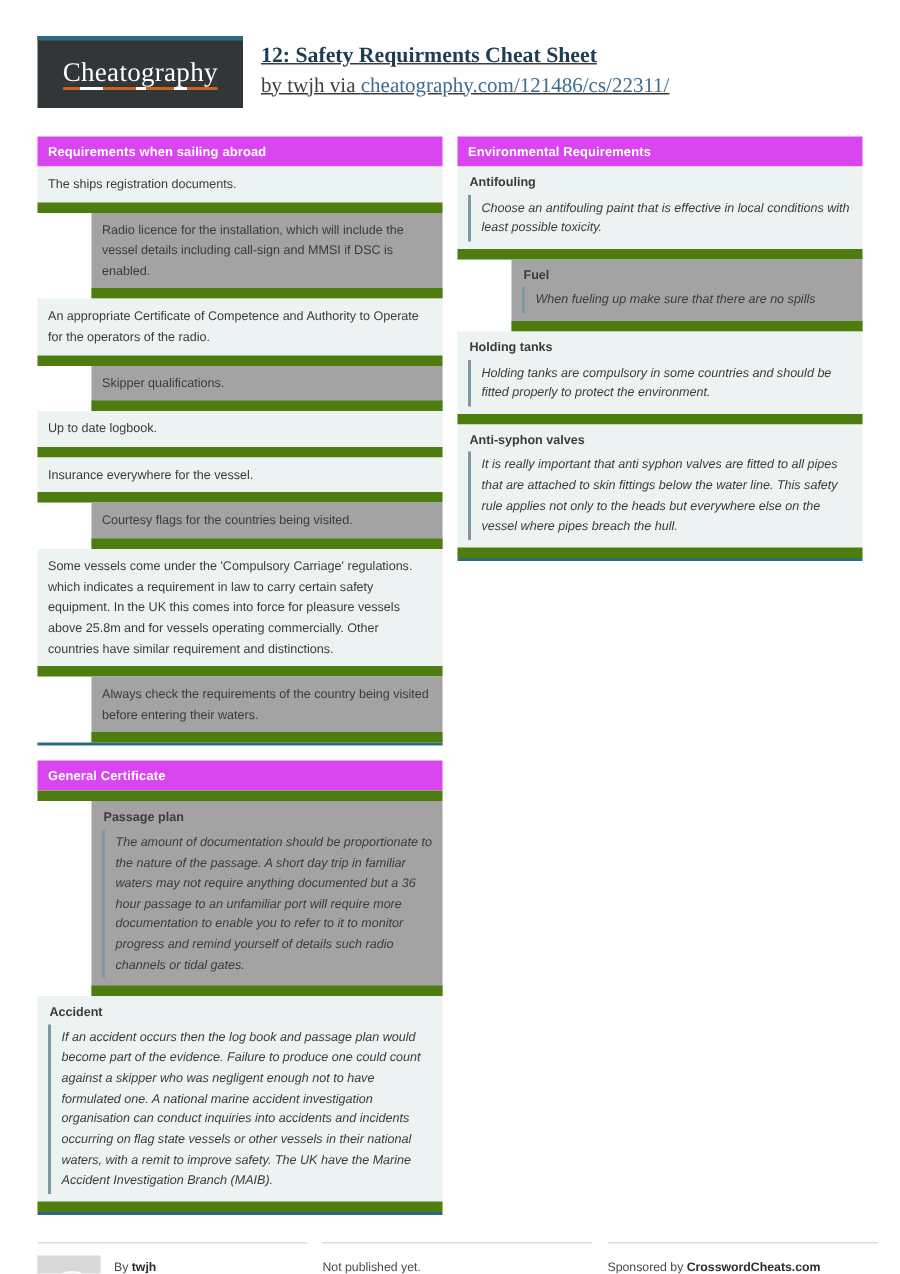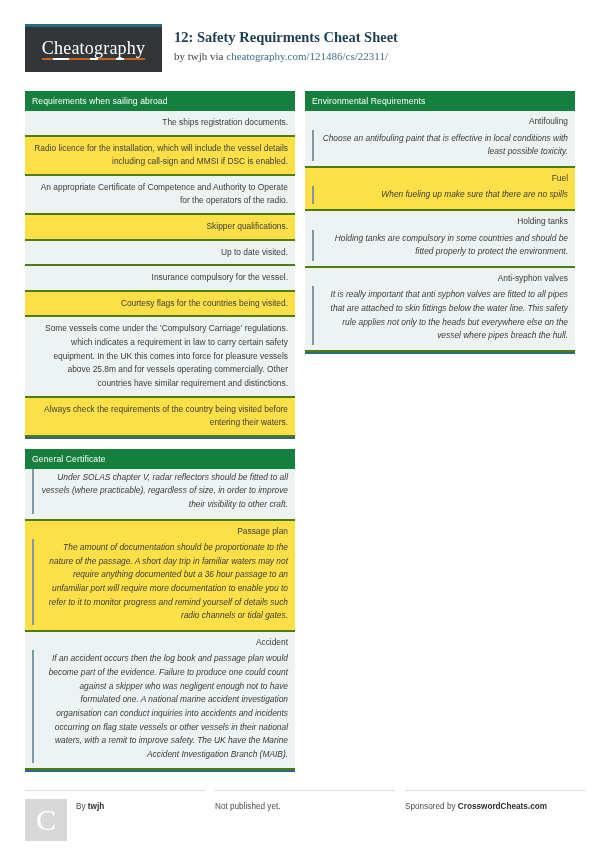--- a/index.html
+++ b/index.html
@@ -11,21 +11,21 @@
     overflow:hidden;
   }
   .page{
     position:relative;
     width:600px;height:849px;
     box-sizing:border-box;
     padding:0 25px;
   }
 
   
-  .header{display:flex;align-items:flex-start;padding-top:24px;height:58px;}
+  .header{display:flex;align-items:flex-start;padding-top:24px;height:58px;text-decoration:underline;}
   .logo-box{
     width:137px;height:48px;background:#333638;
     border-top:3px solid #2a6b80;
     box-sizing:border-box;
     display:flex;align-items:center;justify-content:center;
     flex:0 0 auto;
   }
   .logo-text{
     font-family:"Liberation Serif", serif;
     font-size:18px;color:#ffffff;letter-spacing:.2px;
@@ -39,55 +39,54 @@
       #ffffff 47% 54%, #c9621f 54% 72%, #ffffff 72% 80%, #c9621f 80% 100%);
   }
   .title-wrap{padding-left:12px;padding-top:4px;}
   .sheet-title{
     font-family:"Liberation Serif", serif;
     font-size:14.5px;color:#1d3d52;font-weight:bold;
     line-height:1.35;margin:0;
   }
   .sheet-sub{
     font-family:"Liberation Serif", serif;
-    font-size:11px;color:#3f3f3f;margin:1px 0 0 0;line-height:1.35;
+    font-size:14px;color:#3f3f3f;margin:1px 0 0 0;line-height:1.35;
   }
   .sheet-sub a{color:#3d6d8c;text-decoration:none;}
 
   
   .columns{display:flex;gap:10px;margin-top:9px;align-items:flex-start;}
   .col{width:270px;flex:0 0 270px;}
 
   .card{
     border-bottom:2px solid #2a6b80;
     margin-bottom:10px;
     background:#ffffff;
   }
   .card-head{
-    background:#15803d;
+    background:#d946ef;
     color:#ffffff;
-    font-size:8.6px;font-weight:normal;
+    font-size:8.6px;font-weight:bold;
     padding:5px 7px 5px 7px;
     letter-spacing:.1px;
   }
   .row{
     padding:5px 7px 5px 7px;
     font-size:8.4px;line-height:1.62;
     color:#3c3c3c;
-    border-bottom:2px solid #4d7c0f;
-    text-align:right;
+    border-bottom:7px solid #4d7c0f;
   }
   .row.alt{background:#edf2f2;}
-  .row.plain{background:#fde047;}
+  .row.plain{background:#a3a3a3;margin-left:36px;}
 
   
   .row.def{padding:0;}
   .def-term{
-    padding:4px 7px 2px 18px;
-    font-size:8.4px;line-height:1.5;color:#3c3c3c;
+    padding:4px 7px 2px 8px;
+    font-size:8.4px;line-height:1.5;color:#3c3c3c;font-weight:bold;
   }
   .def-desc{
     margin:0 7px 5px 7px;
     padding:2px 0 2px 7px;
     border-left:2px solid #7d9aa4;
     font-size:8.4px;line-height:1.62;color:#3c3c3c;font-style:italic;
   }
 
   
   .footer{
@@ -124,32 +123,31 @@
   <div class="columns">
 
     <div class="col">
 
       <div class="card">
         <div class="card-head">Requirements when sailing abroad</div>
         <div class="row alt">The ships registration documents.</div>
         <div class="row plain">Radio licence for the installation, which will include the vessel details including call-sign and MMSI if DSC is enabled.</div>
         <div class="row alt">An appropriate Certificate of Competence and Authority to Operate for the operators of the radio.</div>
         <div class="row plain">Skipper qualifications.</div>
-        <div class="row alt">Up to date visited.</div>
-        <div class="row alt">Insurance compulsory for the vessel.</div>
+        <div class="row alt">Up to date logbook.</div>
+        <div class="row alt">Insurance everywhere for the vessel.</div>
         <div class="row plain">Courtesy flags for the countries being visited.</div>
         <div class="row alt">Some vessels come under the 'Compulsory Carriage' regulations. which indicates a requirement in law to carry certain safety equipment. In the UK this comes into force for pleasure vessels above 25.8m and for vessels operating commercially. Other countries have similar requirement and distinctions.</div>
         <div class="row plain">Always check the requirements of the country being visited before entering their waters.</div>
       </div>
 
       <div class="card">
         <div class="card-head">General Certificate</div>
 
         <div class="row def alt">
-          <div class="def-desc">Under SOLAS chapter V, radar reflectors should be fitted to all vessels (where practicable), regardless of size, in order to improve their visibility to other craft.</div>
         </div>
 
         <div class="row def plain">
           <div class="def-term">Passage plan</div>
           <div class="def-desc">The amount of documentation should be proportionate to the nature of the passage. A short day trip in familiar waters may not require anything documented but a 36 hour passage to an unfamiliar port will require more documentation to enable you to refer to it to monitor progress and remind yourself of details such radio channels or tidal gates.</div>
         </div>
 
         <div class="row def alt">
           <div class="def-term">Accident</div>
           <div class="def-desc">If an accident occurs then the log book and passage plan would become part of the evidence. Failure to produce one could count against a skipper who was negligent enough not to have formulated one. A national marine accident investigation organisation can conduct inquiries into accidents and incidents occurring on flag state vessels or other vessels in their national waters, with a remit to improve safety. The UK have the Marine Accident Investigation Branch (MAIB).</div>

